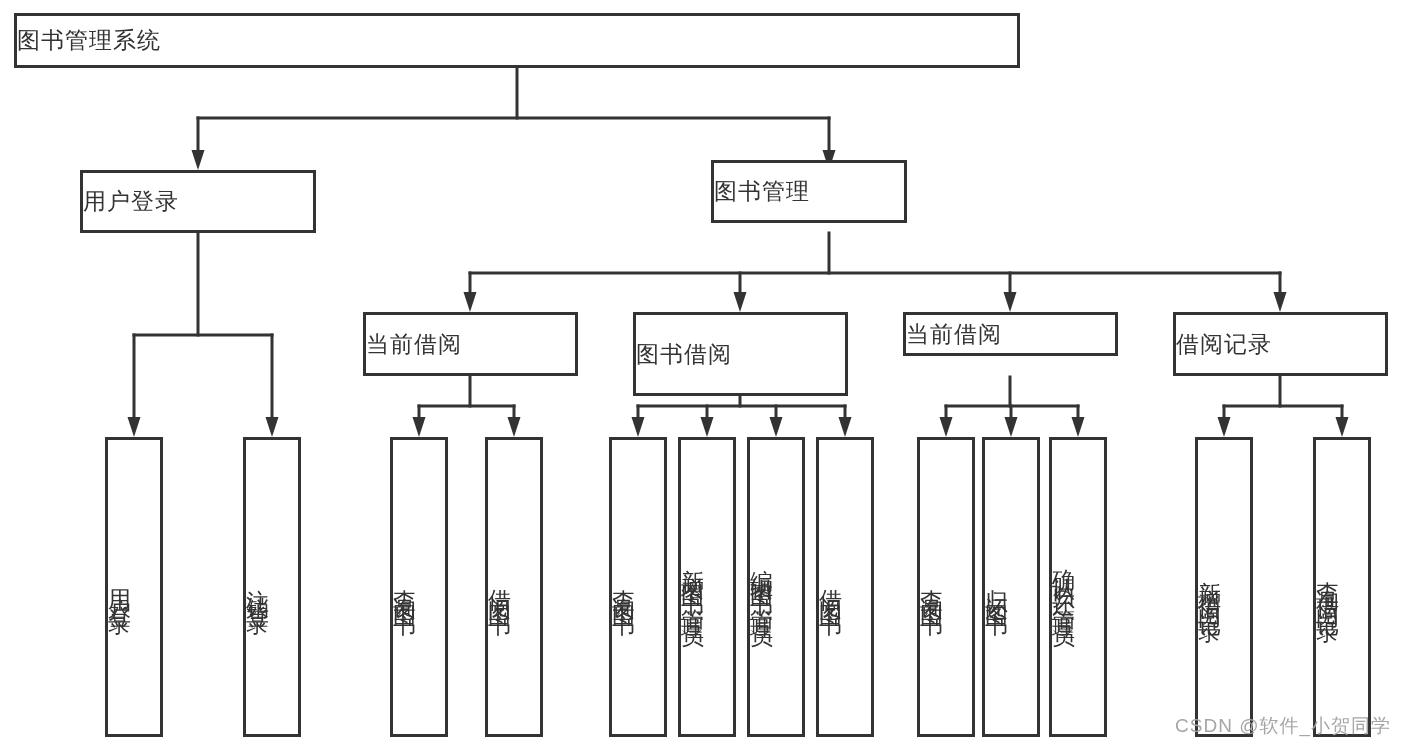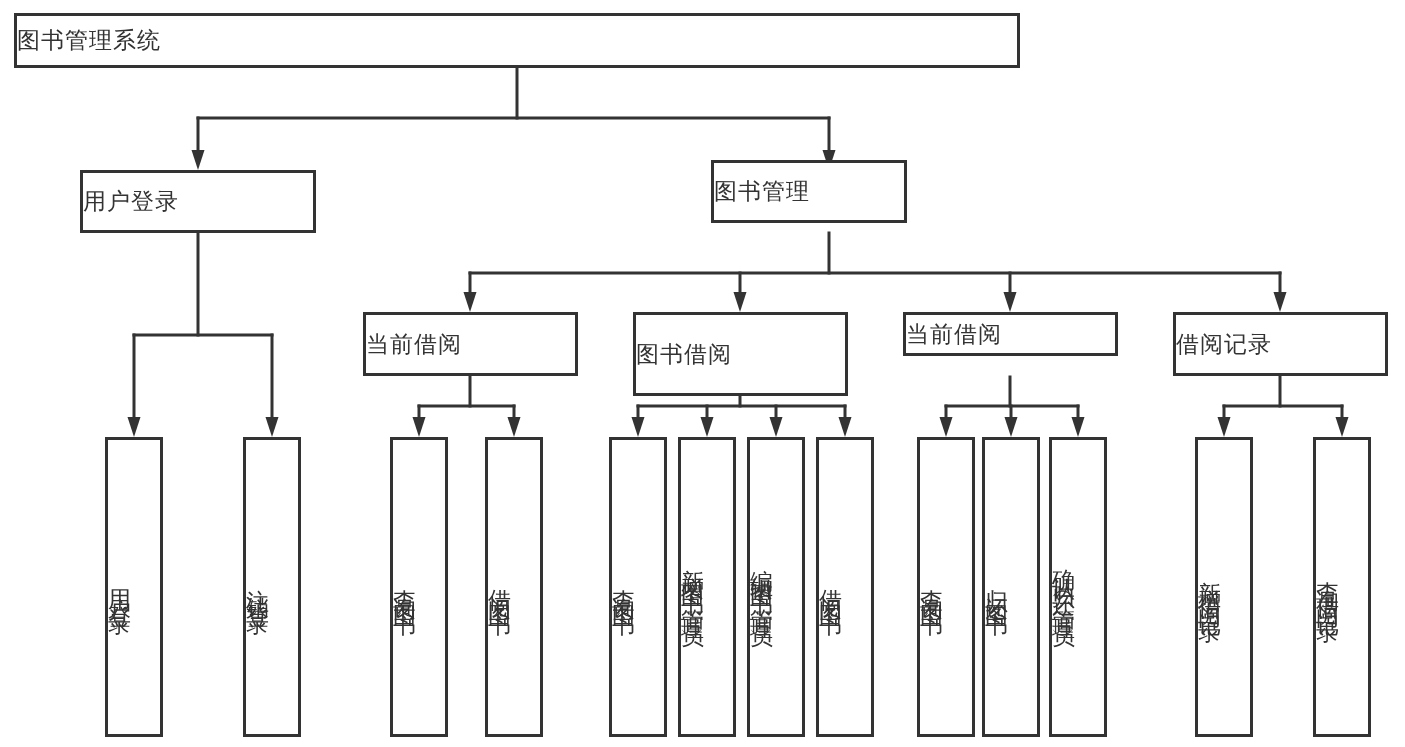--- a/index.html
+++ b/index.html
@@ -162,13 +162,14 @@
   <div class="node v leaf f11">
     <span class="lbl">确认归还（管理员）</span>
   </div>
   <div class="node v leaf f12">
     <span class="lbl">新增借阅记录</span>
   </div>
   <div class="node v leaf f13">
     <span class="lbl">查询借阅记录</span>
   </div>
 
+  <div class="watermark">CSDN @软件_小贺同学</div>
 </div>
 
 </body></html>

